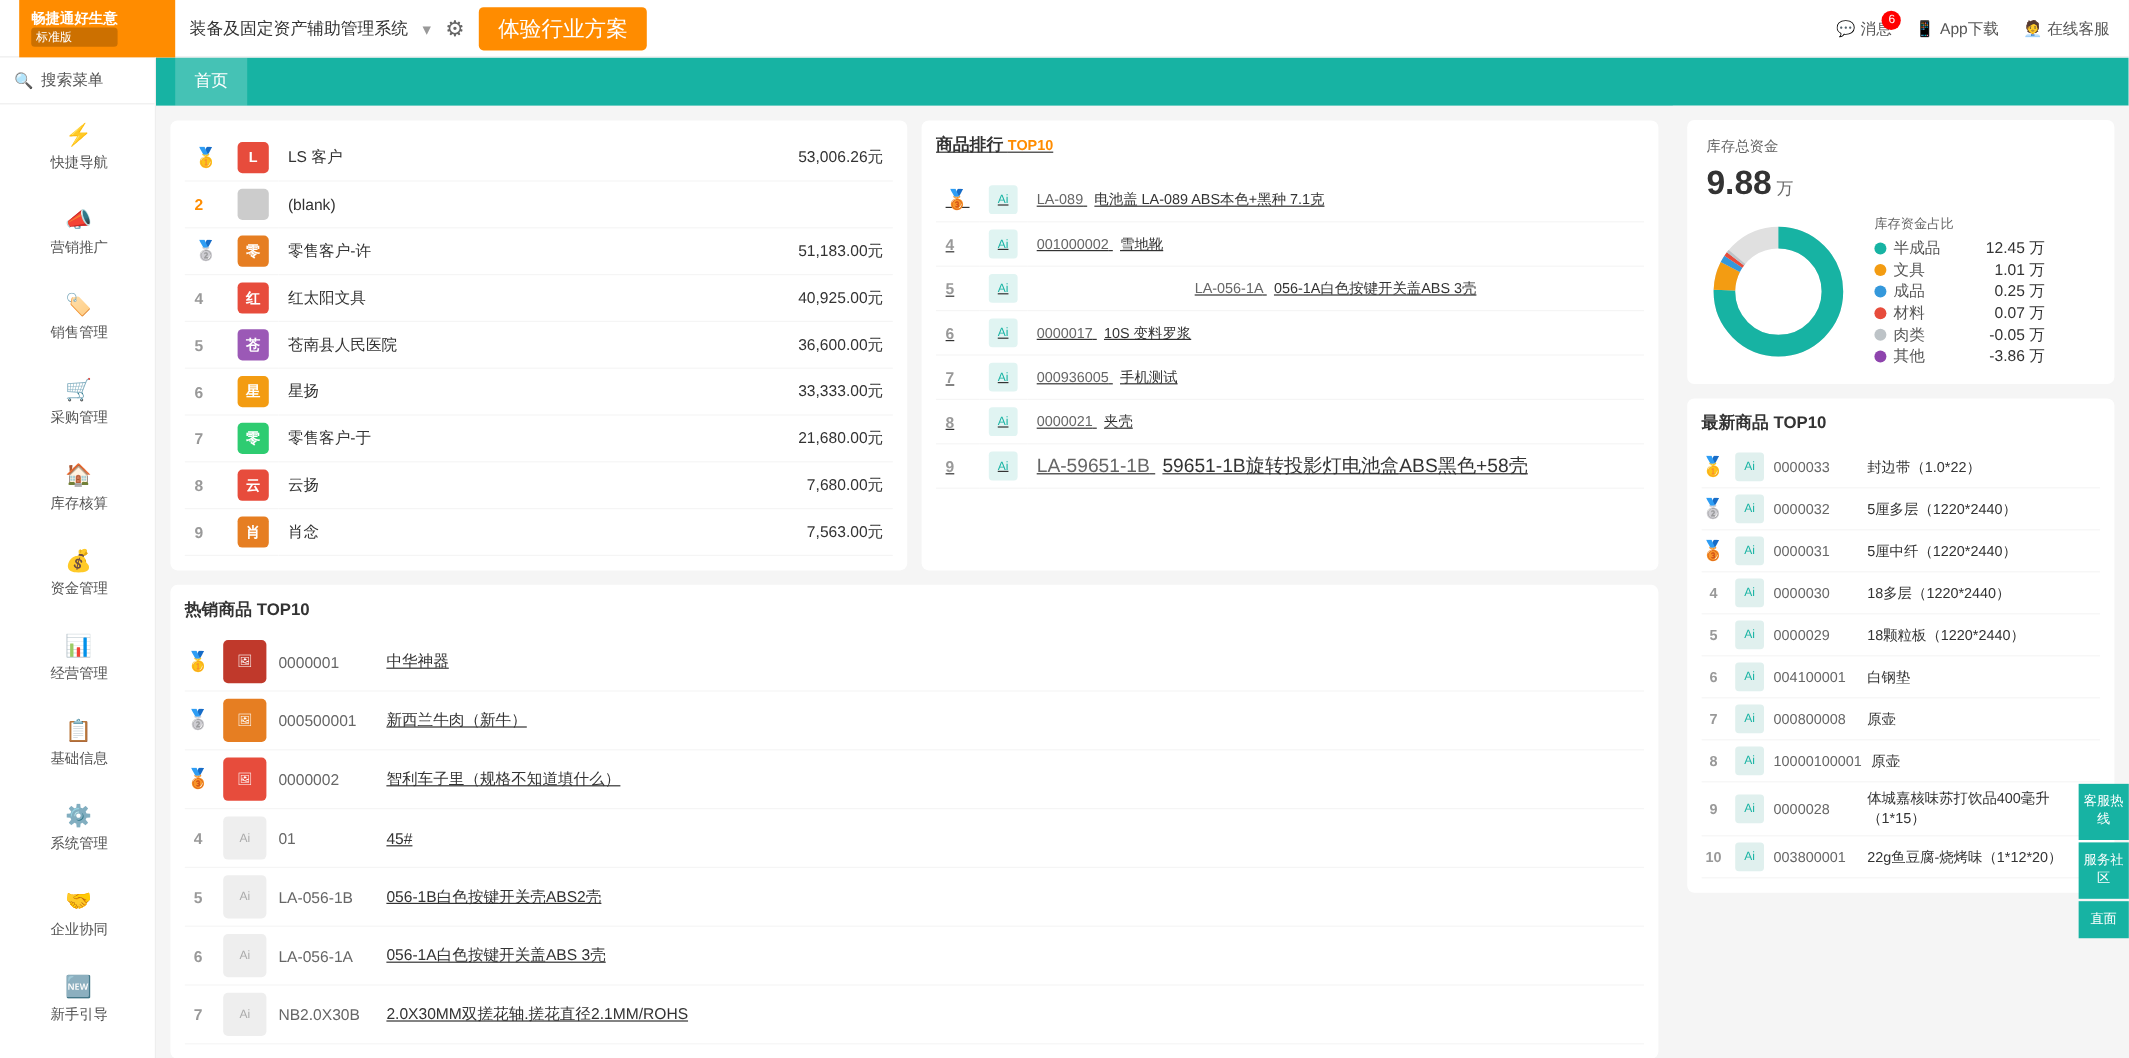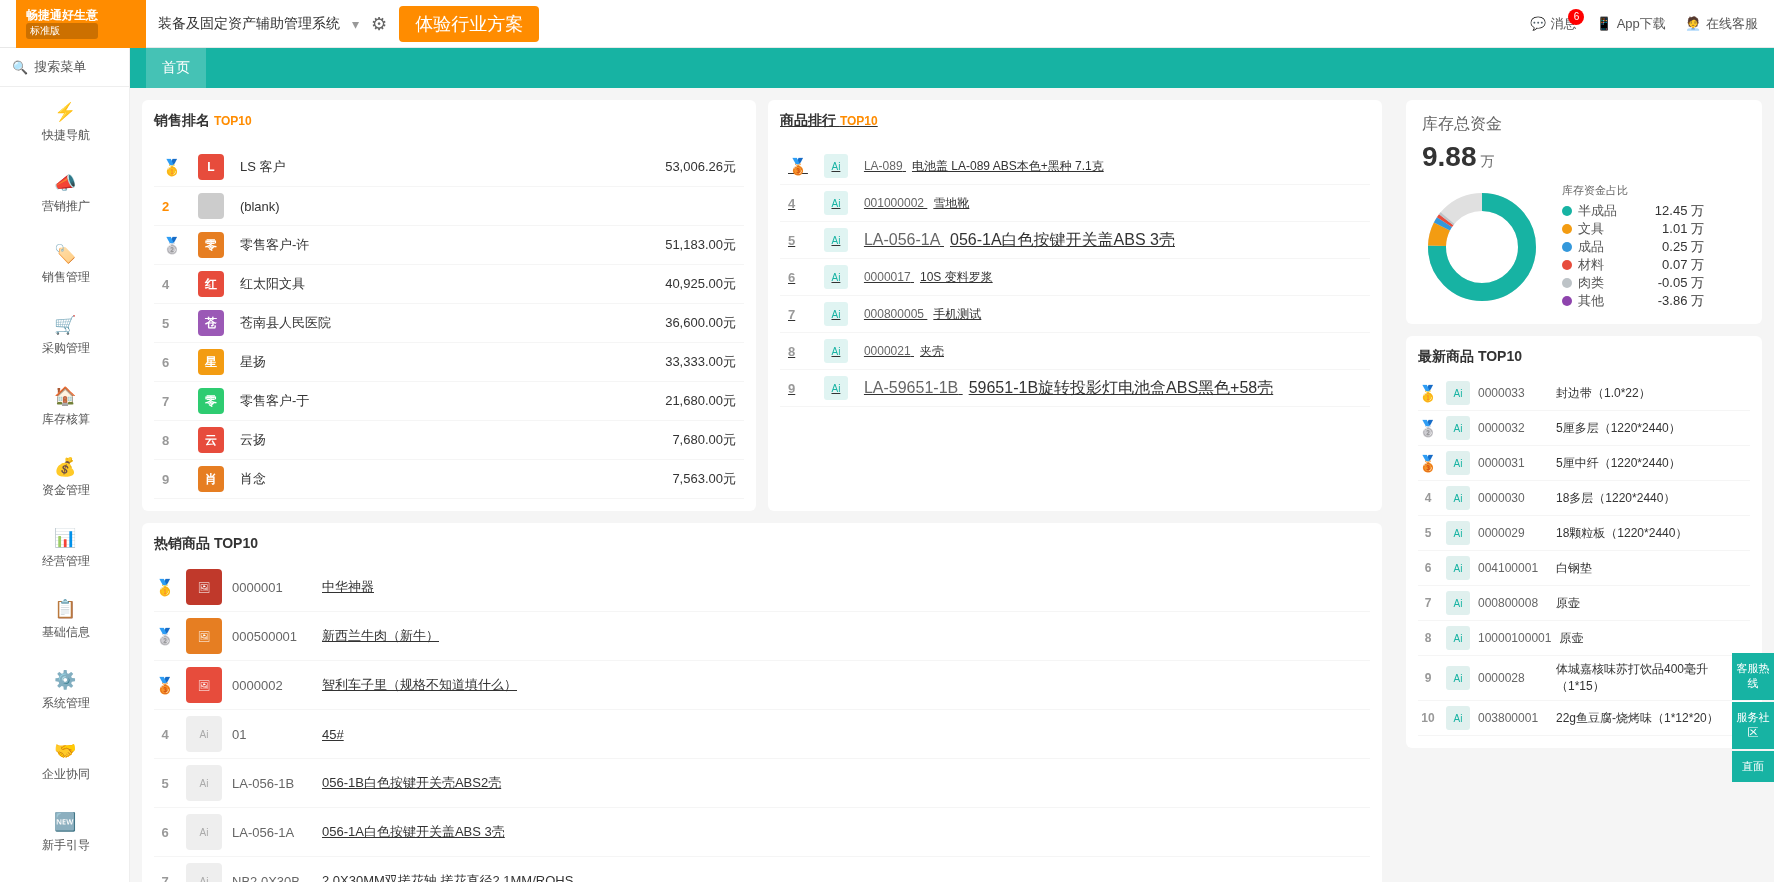--- a/index.html
+++ b/index.html
@@ -51,21 +51,21 @@
     .hot-product-row { display: flex; align-items: center; gap: 10px; padding: 6px 0; border-bottom: 1px solid #f5f5f5; font-size: 13px; }
     .hot-product-img { width: 36px; height: 36px; background: #eee; border-radius: 4px; display: flex; align-items: center; justify-content: center; overflow: hidden; }
     .hot-product-code { color: #666; min-width: 80px; }
     .hot-product-name { flex: 1; color: #333; text-decoration: underline; }
 
     
     .right-panel { width: 380px; overflow-y: auto; padding: 12px; display: flex; flex-direction: column; gap: 12px; background: #f5f5f5; }
 
     
     .inv-summary { background: #fff; border-radius: 6px; padding: 14px 16px; }
-    .inv-summary-title { font-size: 16px; color: #666; margin-bottom: 6px; }
+    .inv-summary-title { font-size: 12px; color: #666; margin-bottom: 6px; }
     .inv-total { font-size: 28px; font-weight: bold; color: #333; }
 
     
     .donut-container { display: flex; align-items: center; gap: 20px; margin-top: 10px; }
     .donut-chart { position: relative; width: 120px; height: 120px; }
     .legend-item { display: flex; align-items: center; gap: 6px; }
     .legend-dot { width: 10px; height: 10px; border-radius: 50%; flex-shrink: 0; }
     .legend-label { color: #555; min-width: 50px; }
     .legend-value { color: #333; font-weight: 500; margin-left: auto; min-width: 70px; text-align: right; }
 
@@ -180,23 +180,20 @@
       <div class="main-nav-item active">首页</div>
     </div>
 
     <div class="main-body">
 
       <div class="center-panel">
 
         <div style="display:flex; gap:12px;">
 
           <div class="panel" style="flex:1;">
-            <div class="top-section-header">
-              <span class="panel-title">销售排名 <span style="color:#ff8c00;font-size:12px;">TOP10</span></span>
-            </div>
             <table class="rank-table">
               <tbody id="customer-ranking-body">
                   <tr>
     <td style="width:30px;"><span style="color:#FFD700;font-size:16px;">🥇</span></td>
     <td style="width:32px;">
       <div class="rank-avatar" style="background:#e74c3c;">L</div>
     </td>
     <td class="rank-name">LS 客户</td>
     <td class="rank-amount">53,006.26元</td>
   </tr>
@@ -292,42 +289,42 @@
     <td style="font-size:12px;">
       <span style="color:#666;">001000002</span>
       <span style="margin-left:6px;">雪地靴</span>
     </td>
   </tr>
                   <tr>
     <td style="width:30px;"><span style="color:#999;font-weight:bold;">5</span></td>
     <td style="width:28px;">
       <div style="width:24px;height:24px;background:#e0f4f2;border-radius:3px;display:flex;align-items:center;justify-content:center;font-size:10px;color:#17b3a3;">Ai</div>
     </td>
-    <td style="font-size:16px;">
+    <td style="font-size:12px;text-align:center;">
       <span style="color:#666;">LA-056-1A</span>
       <span style="margin-left:6px;">056-1A白色按键开关盖ABS 3壳</span>
     </td>
   </tr>
                   <tr>
     <td style="width:30px;"><span style="color:#999;font-weight:bold;">6</span></td>
     <td style="width:28px;">
       <div style="width:24px;height:24px;background:#e0f4f2;border-radius:3px;display:flex;align-items:center;justify-content:center;font-size:10px;color:#17b3a3;">Ai</div>
     </td>
     <td style="font-size:12px;">
       <span style="color:#666;">0000017</span>
       <span style="margin-left:6px;">10S 变料罗浆</span>
     </td>
   </tr>
                   <tr>
     <td style="width:30px;"><span style="color:#999;font-weight:bold;">7</span></td>
     <td style="width:28px;">
       <div style="width:24px;height:24px;background:#e0f4f2;border-radius:3px;display:flex;align-items:center;justify-content:center;font-size:10px;color:#17b3a3;">Ai</div>
     </td>
     <td style="font-size:12px;">
-      <span style="color:#666;">000800005</span>
+      <span style="color:#666;">000936005</span>
       <span style="margin-left:6px;">手机测试</span>
     </td>
   </tr>
                   <tr>
     <td style="width:30px;"><span style="color:#999;font-weight:bold;">8</span></td>
     <td style="width:28px;">
       <div style="width:24px;height:24px;background:#e0f4f2;border-radius:3px;display:flex;align-items:center;justify-content:center;font-size:10px;color:#17b3a3;">Ai</div>
     </td>
     <td style="font-size:12px;">
       <span style="color:#666;">0000021</span>

